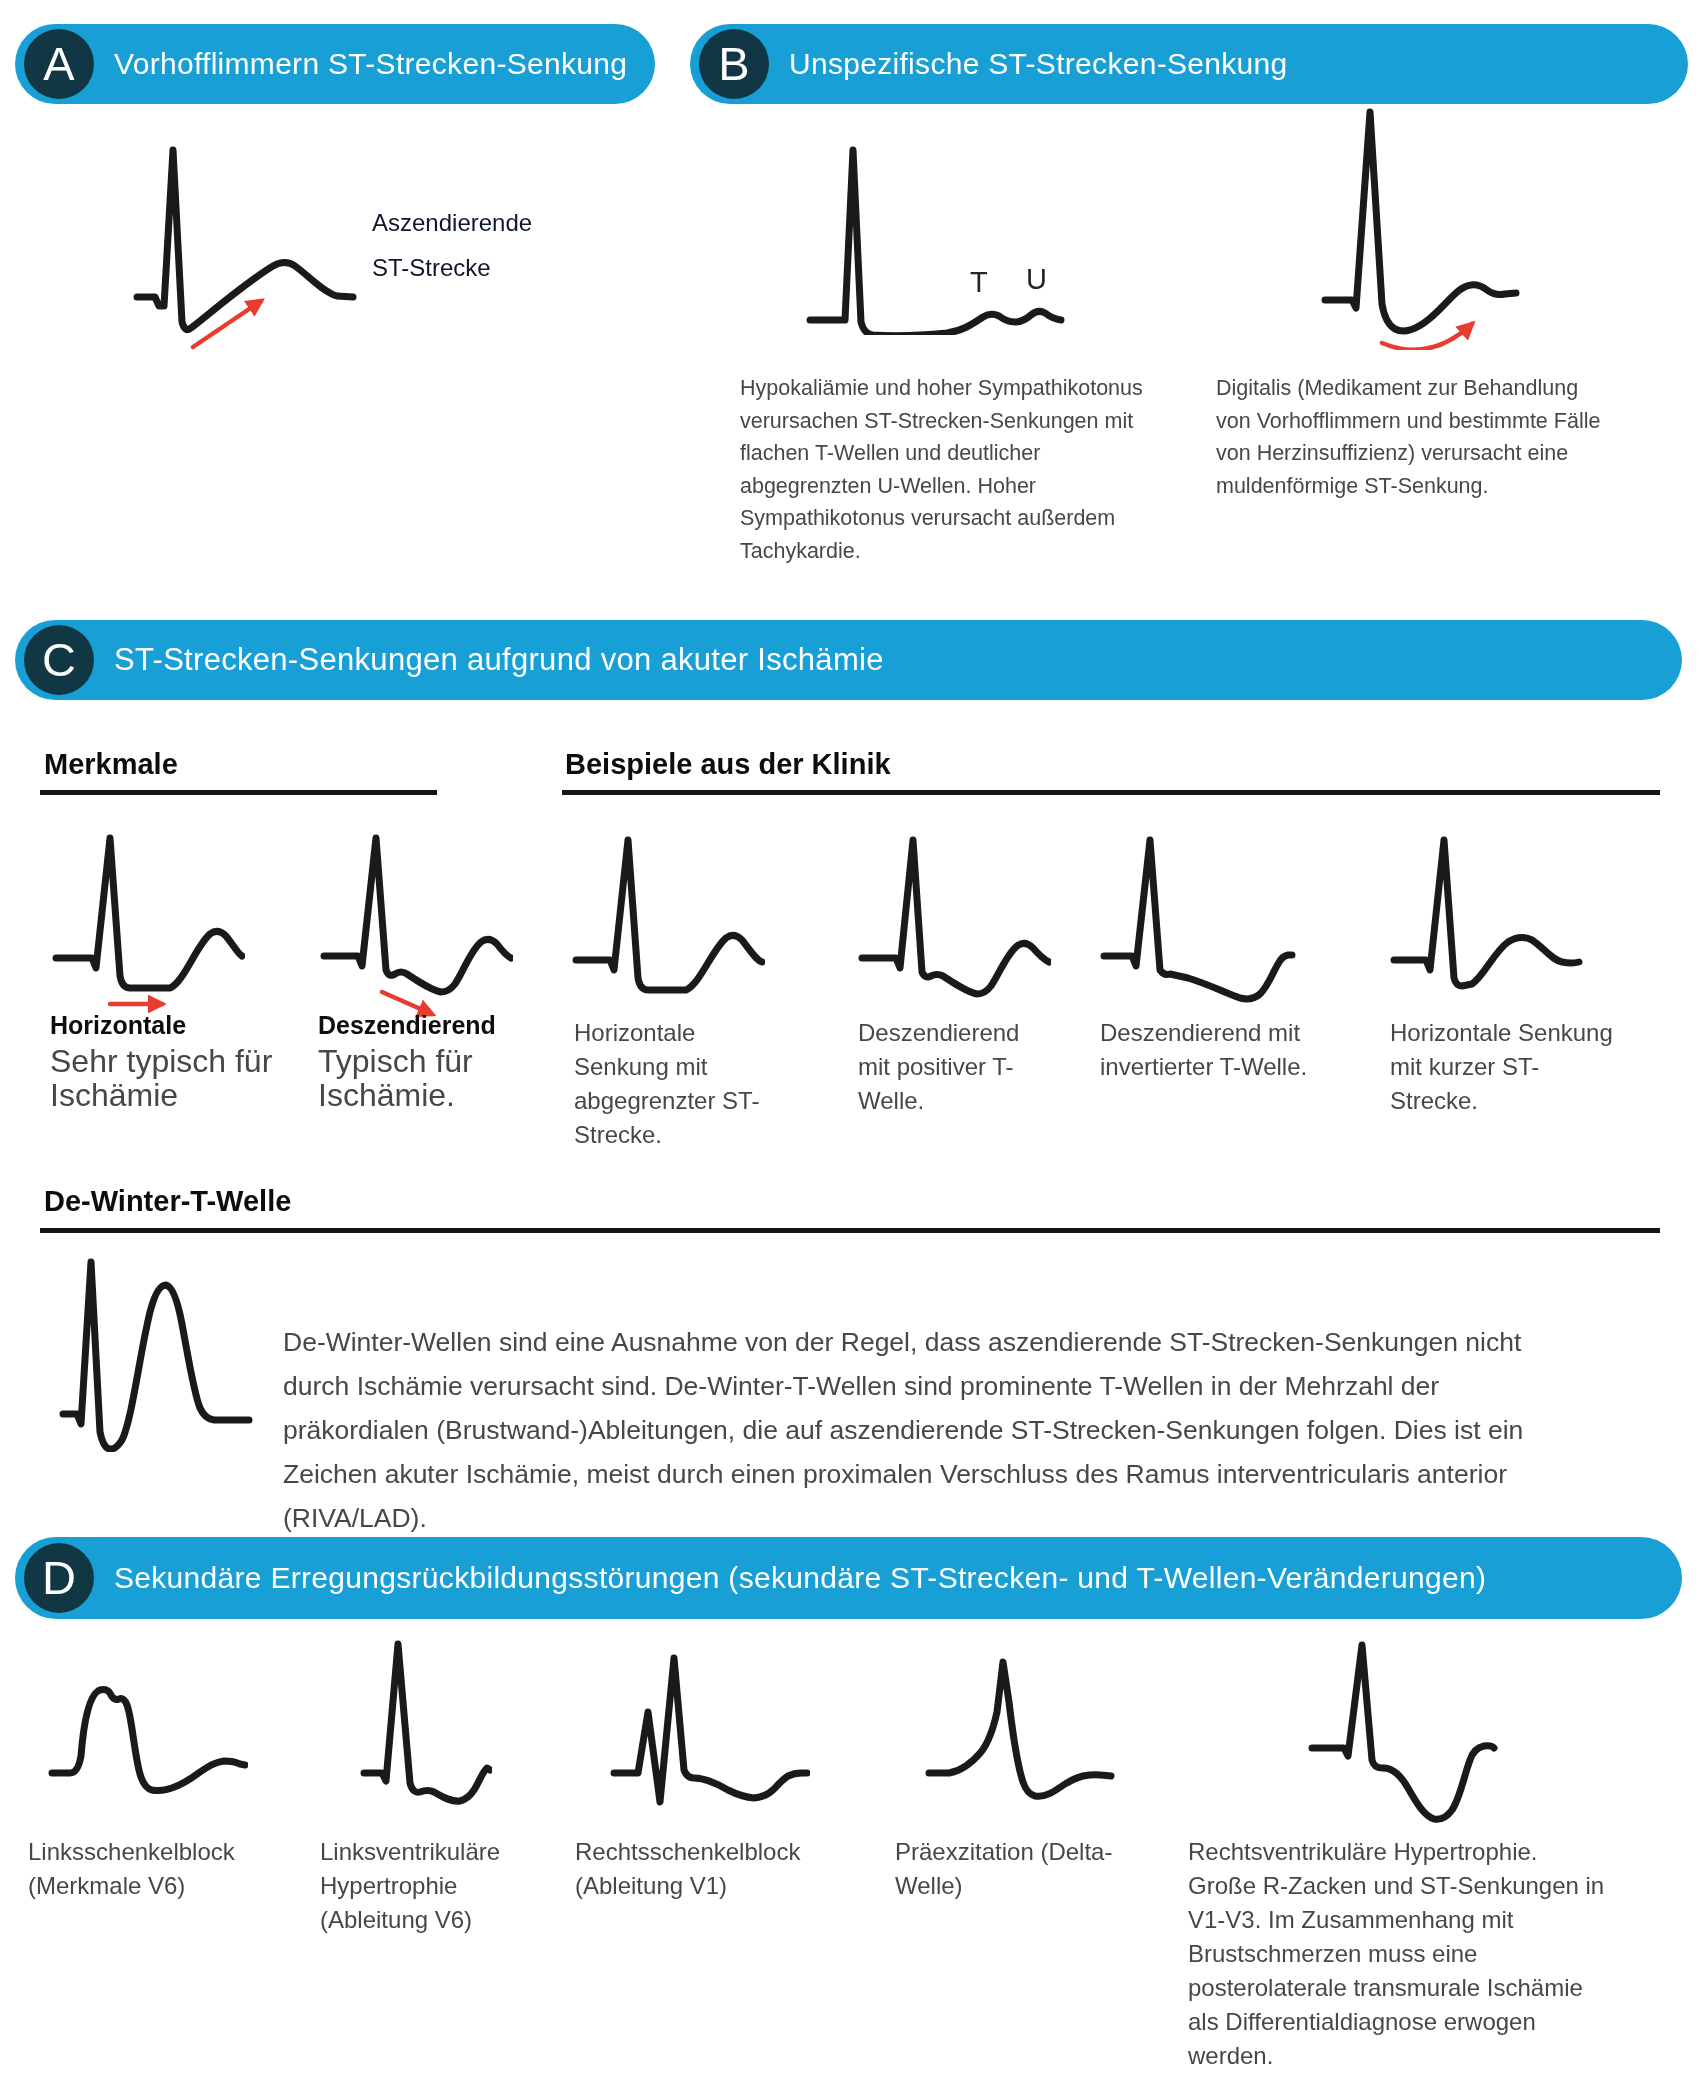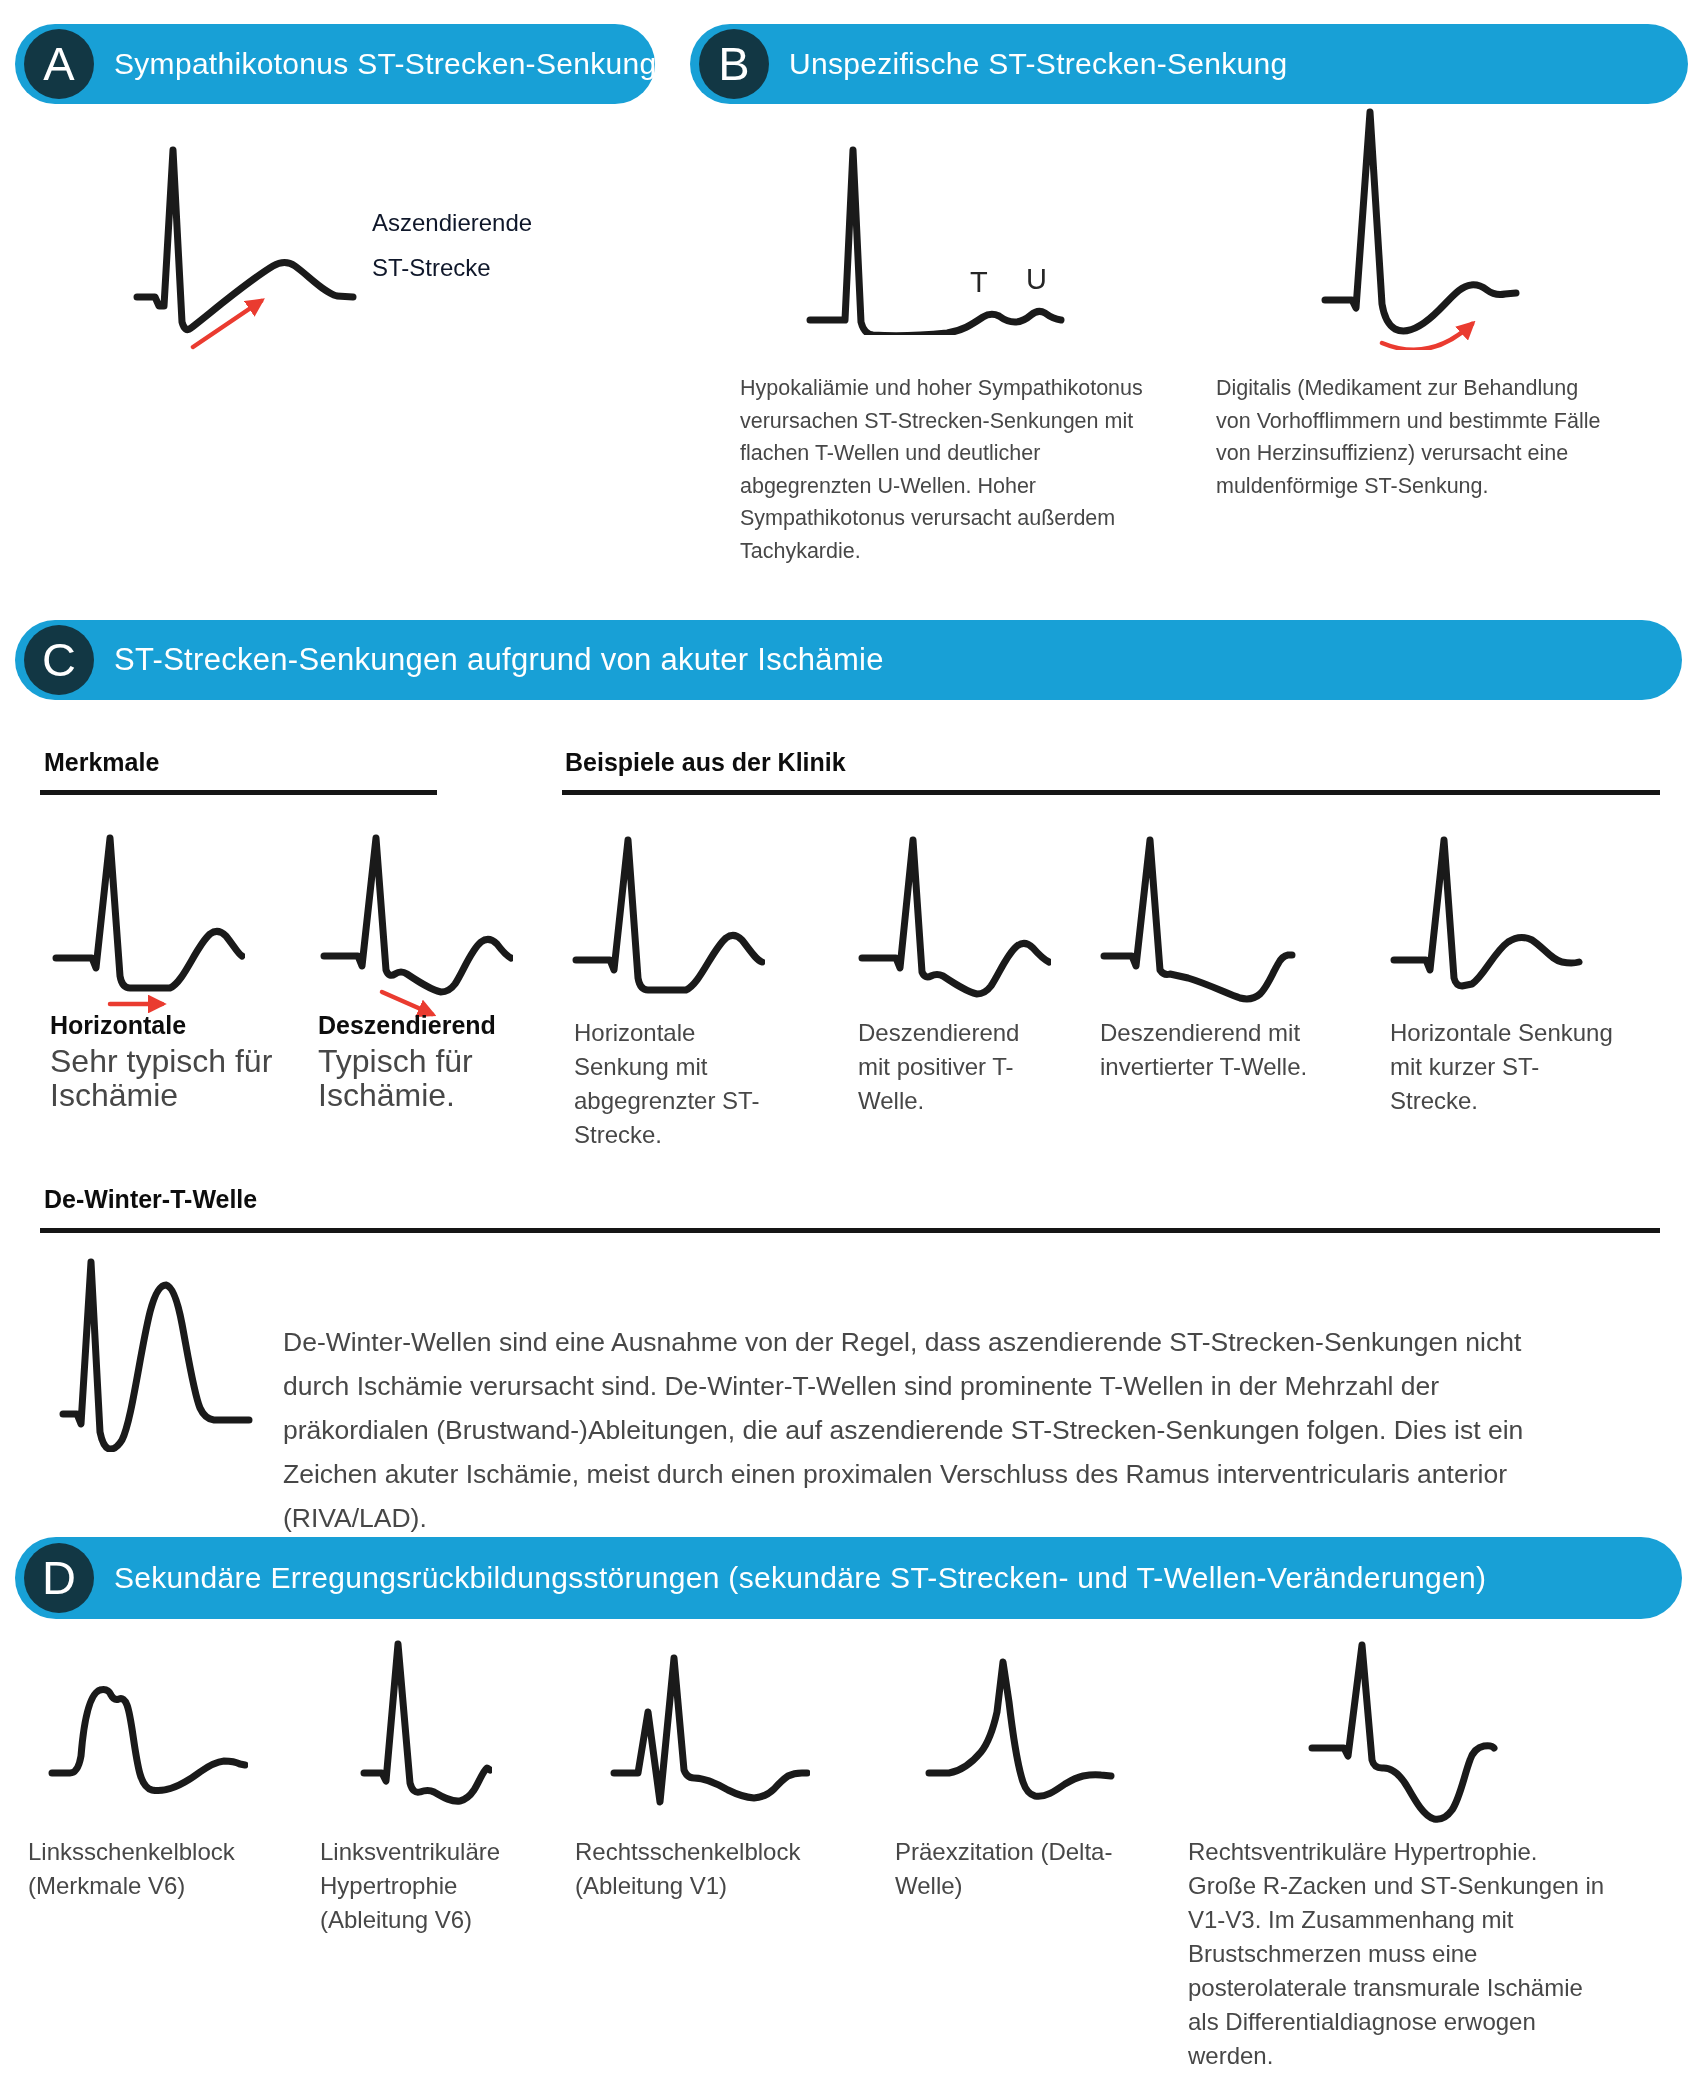--- a/index.html
+++ b/index.html
@@ -18,21 +18,21 @@
           color:#ffffff;font-size:30px;white-space:nowrap;letter-spacing:0.3px;}
 
   .ecg{position:absolute;}
   .trace{fill:none;stroke:var(--trace);stroke-width:7;stroke-linecap:round;stroke-linejoin:round;}
   .red{fill:none;stroke:var(--accent_red);stroke-width:4.5;stroke-linecap:round;}
 
   .lines{white-space:pre-line;}
   .para{position:absolute;color:var(--body_text);font-size:21.5px;line-height:32.6px;}
   .curve-note{position:absolute;color:#0f172a;font-size:24px;line-height:45px;}
   .tu{position:absolute;color:#262626;font-size:29px;}
-  .subhead{position:absolute;color:var(--heading_text);font-size:25px;font-weight:bold;white-space:nowrap;}
+  .subhead{position:absolute;color:var(--heading_text);font-size:29px;font-weight:bold;white-space:nowrap;}
   .rule{position:absolute;height:4.5px;background:#151515;}
   .mlabel{position:absolute;}
   .mtitle{color:var(--heading_text);font-size:25px;font-weight:bold;line-height:34px;margin-bottom:2px;}
   .mbody{color:var(--body_text);font-size:32px;line-height:34px;}
   .clabel{position:absolute;color:var(--body_text);font-size:24px;line-height:34px;}
   .dwpara{position:absolute;color:var(--body_text);font-size:26.5px;line-height:44px;}
   .dlabel{position:absolute;color:var(--body_text);font-size:24px;line-height:34px;}
 </style>
 </head>
 <body>
@@ -42,21 +42,21 @@
   <svg width="0" height="0" style="position:absolute">
     <defs>
       <marker id="ah" viewBox="0 0 10 10" refX="7.5" refY="5" markerWidth="4.2" markerHeight="4.2" orient="auto-start-reverse">
         <path d="M0 0 L10 5 L0 10 z" fill="#ea3b30"></path>
       </marker>
     </defs>
   </svg>
 
   <div class="banner" style="left:15px;top:24px;width:640px">
     <div class="badge">A</div>
-    <div class="btitle">Sympathikotonus ST-Strecken-Senkung</div>
+    <div class="btitle">Vorhofflimmern ST-Strecken-Senkung</div>
   </div>
 
   <svg class="ecg" style="left:115px;top:140px" width="250" height="215" viewBox="0 0 250 215">
     <path class="trace" d="M22 157 H40 L44 166 L49 166 L58 10 L67 182 Q70 193 76 188 C92 176 130 143 158 126 Q170 119 180 126 C194 136 208 152 222 156 L238 157"></path>
     <line class="red" x1="78" y1="207" x2="146" y2="161" marker-end="url(#ah)"></line>
   </svg>
 
   <div class="curve-note lines" style="left:372px;top:200px">Aszendierende
 ST-Strecke</div>
 

